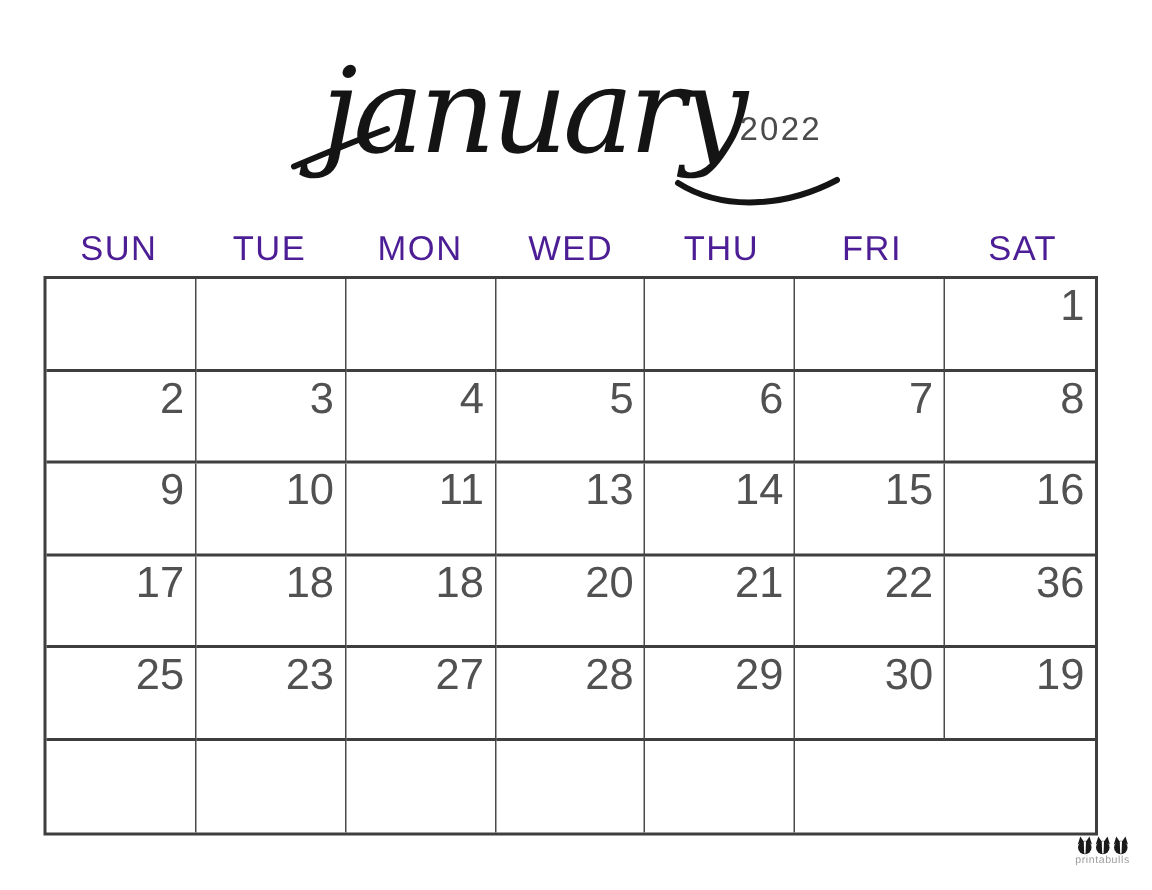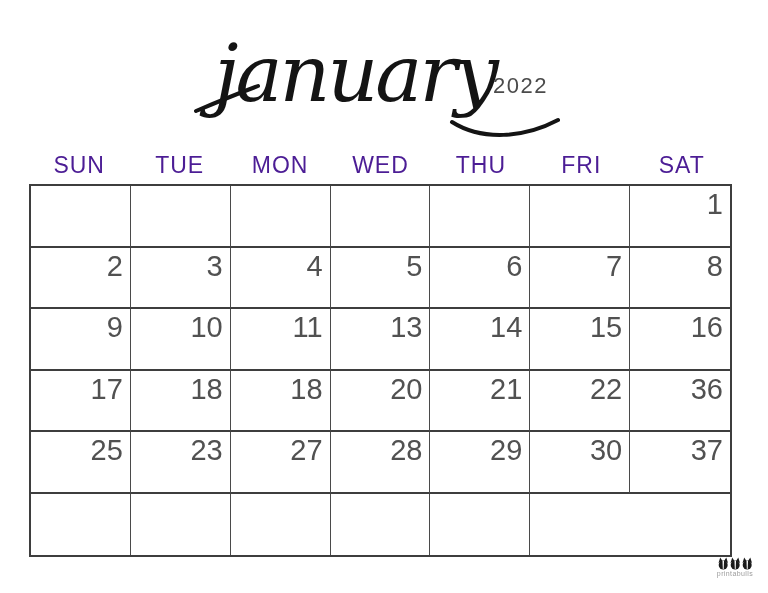--- a/index.html
+++ b/index.html
@@ -199,21 +199,21 @@
       <span class="num">28</span>
     </div>
   <div class="cell">
       <span class="num">29</span>
     </div>
 
   <div class="cell">
       <span class="num">30</span>
     </div>
   <div class="cell">
-      <span class="num">37</span>
+      <span class="num">19</span>
     </div>
   <div class="cell">
       <span class="num"></span>
     </div>
   <div class="cell">
       <span class="num"></span>
     </div>
   <div class="cell">
       <span class="num"></span>
     </div>

